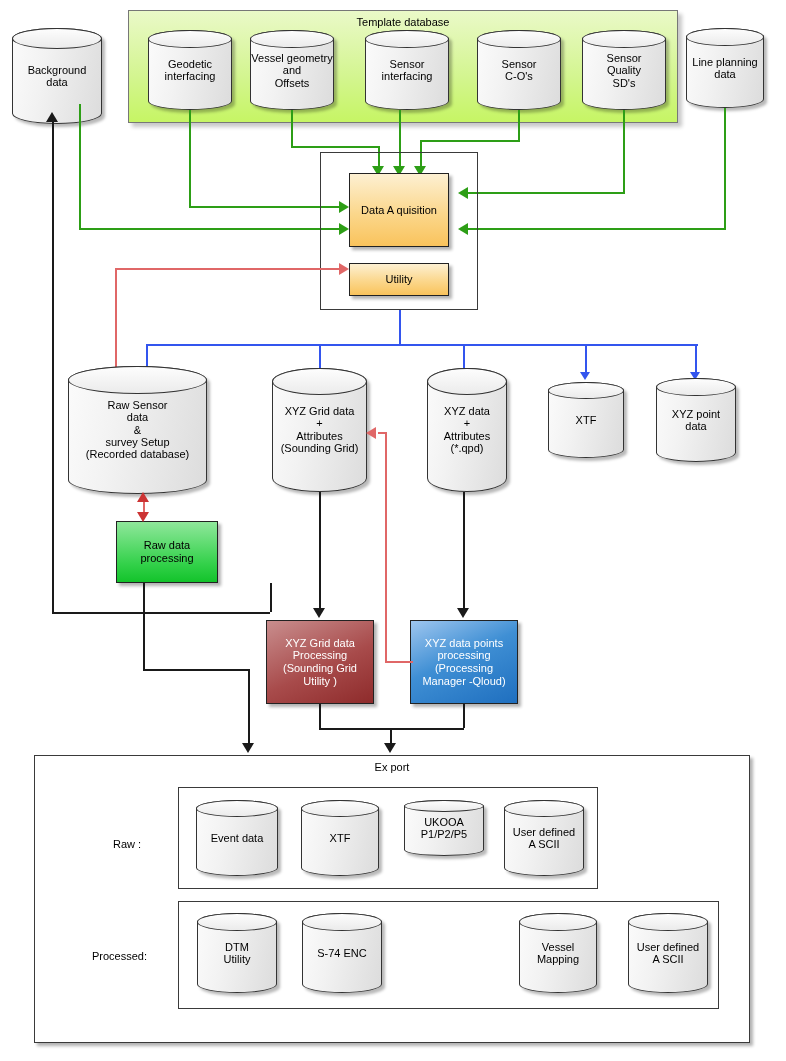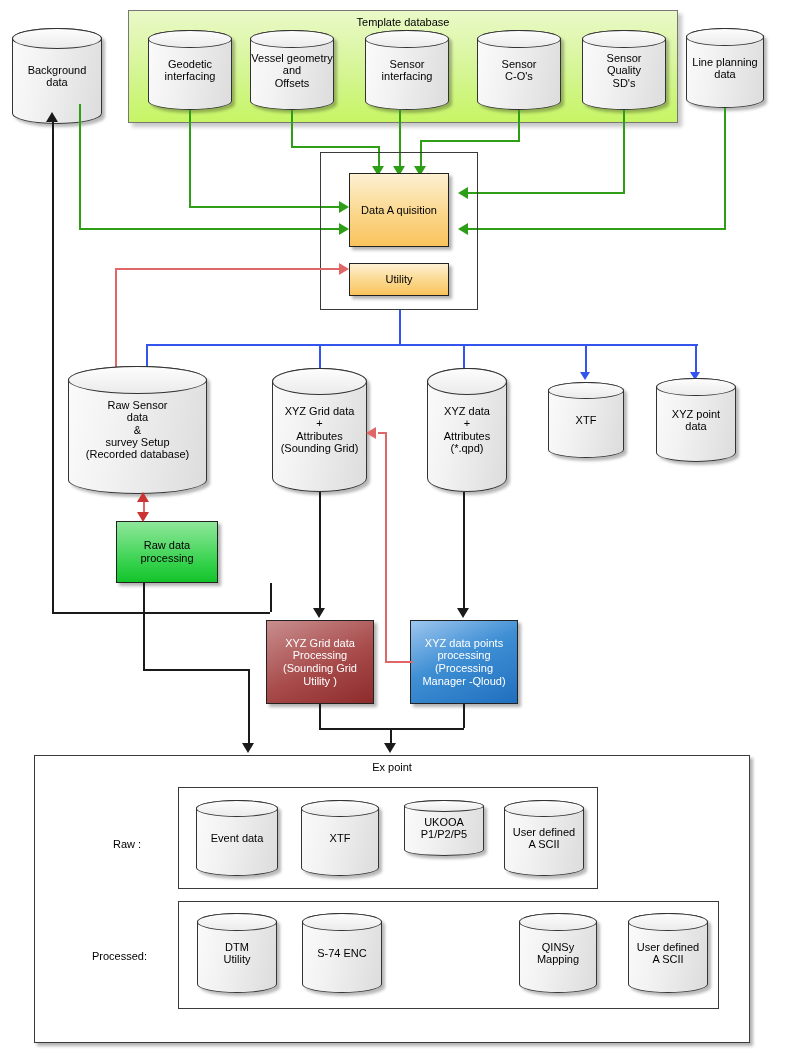--- a/index.html
+++ b/index.html
@@ -276,21 +276,21 @@
   <div class="ln h r" style="left:378px;top:432px;width:9px;"></div>
   <div class="ah left cr" style="left:366px;top:427px;"></div>
 
   <div class="ln v k" style="left:319px;top:704px;height:24px;"></div>
   <div class="ln h k" style="left:319px;top:728px;width:145px;"></div>
   <div class="ln v k" style="left:463px;top:704px;height:24px;"></div>
   <div class="ln v k" style="left:390px;top:728px;height:17px;"></div>
   <div class="ah down ck" style="left:384px;top:743px;"></div>
 
   <div class="panel plain shadowed" style="left:34px;top:755px;width:716px;height:288px;">
-    <div class="panel-title">Ex point</div>
+    <div class="panel-title">Ex port</div>
   </div>
 
   <div class="grp-label" style="left:113px;top:838px;">Raw :</div>
   <div class="grp-label" style="left:92px;top:950px;">Processed:</div>
 
   <div class="panel plain" style="left:178px;top:787px;width:420px;height:102px;border-width:1.5px;"></div>
 
   <div class="cyl" style="left:196px;top:800px;width:82px;height:76px;">
     <div class="cyl-body"></div>
     <div class="cyl-top"></div>
@@ -323,21 +323,21 @@
 Utility</div>
   </div>
   <div class="cyl" style="left:302px;top:913px;width:80px;height:80px;">
     <div class="cyl-body"></div>
     <div class="cyl-top"></div>
     <div class="cyl-label">S-74 ENC</div>
   </div>
   <div class="cyl" style="left:519px;top:913px;width:78px;height:80px;">
     <div class="cyl-body"></div>
     <div class="cyl-top"></div>
-    <div class="cyl-label">QINSy
+    <div class="cyl-label">Vessel
 Mapping</div>
   </div>
   <div class="cyl" style="left:628px;top:913px;width:80px;height:80px;">
     <div class="cyl-body"></div>
     <div class="cyl-top"></div>
     <div class="cyl-label">User defined
 A SCII</div>
   </div>
 
 </div>

